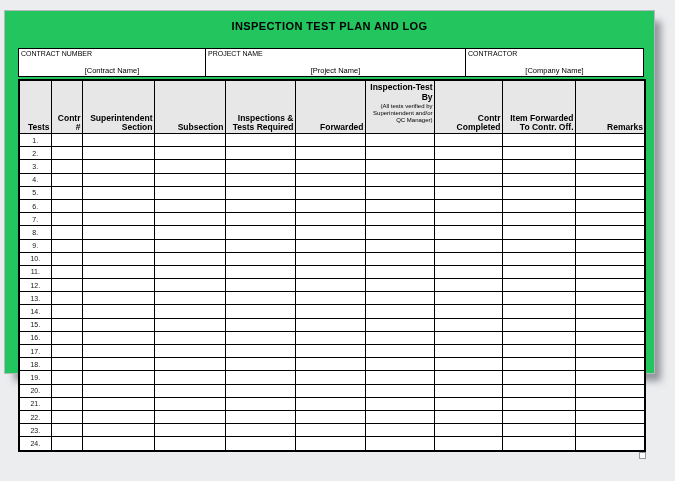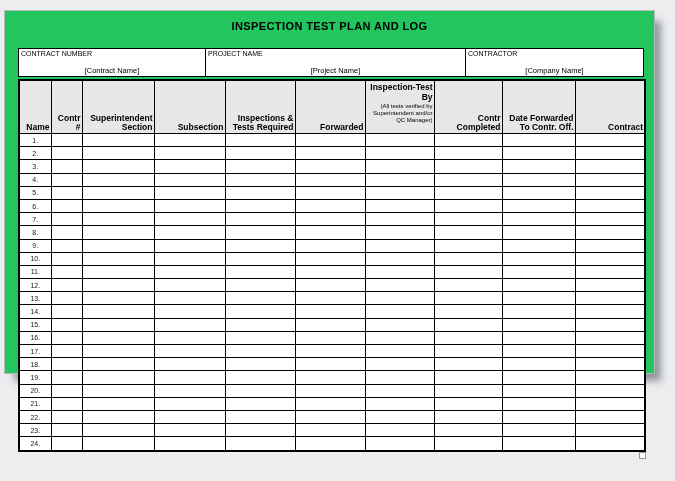--- a/index.html
+++ b/index.html
@@ -80,21 +80,21 @@
         <col style="width:70px">
         <col style="width:70px">
       <col style="width:69px">
         <col style="width:68px">
         <col style="width:73px">
       <col style="width:70px">
     </colgroup>
     <thead>
         <tr>
           <th>
-            <div>Name</div>
+            <div>Tests</div>
           </th>
           <th>
             <div>Contr #</div>
           </th>
           <th>
             <div>Superintendent Section</div>
           </th>
           <th>
             <div>Subsection</div>
           </th>
@@ -105,24 +105,24 @@
             <div>Forwarded</div>
           </th>
           <th class="top-note">
             <div>Inspection-Test By</div>
             <div class="th-note">(All tests verified by Superintendent and/or QC Manager)</div>
           </th>
           <th>
             <div>Contr Completed</div>
           </th>
           <th>
-            <div>Date Forwarded To Contr. Off.</div>
-          </th>
-          <th>
-            <div>Contract</div>
+            <div>Item Forwarded To Contr. Off.</div>
+          </th>
+          <th>
+            <div>Remarks</div>
           </th>
         </tr>
       </thead>
     <tbody>
         <tr>
           <td class="row-num">1.</td>
           <td></td>
           <td></td>
           <td></td>
           <td></td>

